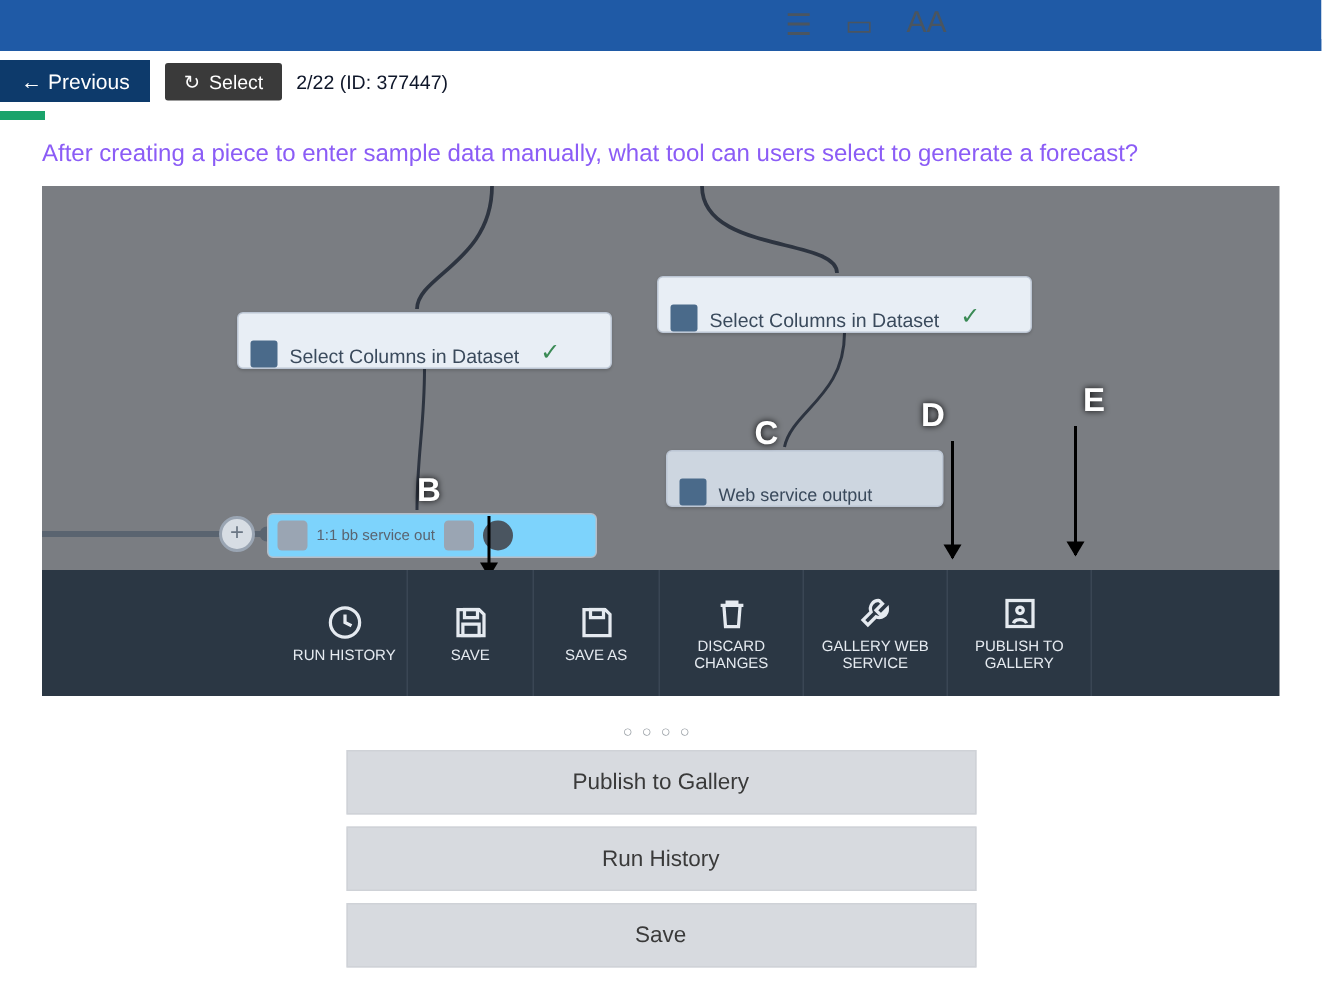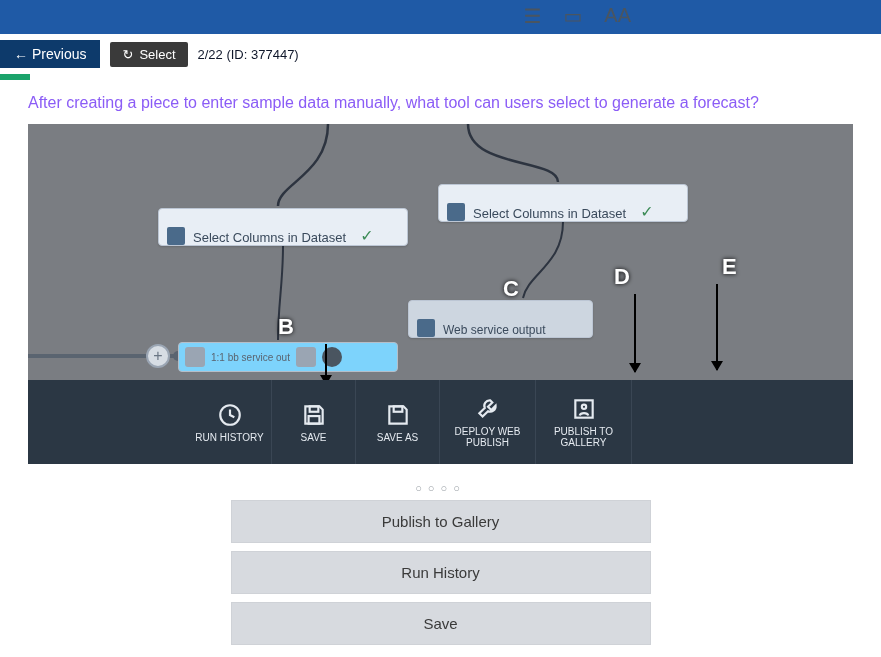--- a/index.html
+++ b/index.html
@@ -97,21 +97,21 @@
     display: inline-block;
   }
   .module .check {
     color: #3a8a55;
     font-size: 16px;
     margin-left: 6px;
   }
   .mod-left  { left: 130px; top: 84px; width: 250px; }
   .mod-right { left: 410px; top: 60px; width: 250px; }
   .mod-webout {
-    left: 380px; top: 176px; width: 185px;
+    left: 416px; top: 176px; width: 185px;
     background: #cdd6e0;
     font-size: 12px;
   }
   
   svg.connectors {
     position: absolute;
     left: 0; top: 0;
     width: 100%; height: 100%;
     pointer-events: none;
   }
@@ -347,23 +347,29 @@
     </div>
     <div class="action-btn">
       <svg viewBox="0 0 24 24">
           <path d="M4 4h13l3 3v13H4z" fill="none" stroke-width="2"></path>
           <rect x="8" y="4" width="8" height="5" fill="none" stroke-width="2"></rect>
         </svg>
       <span>SAVE AS</span>
     </div>
     <div class="action-btn wide">
       <svg viewBox="0 0 24 24">
+          <path d="M5 7h14M9 7V5h6v2M7 7l1 13h8l1-13" fill="none" stroke-width="2"></path>
+        </svg>
+      <span>DISCARD CHANGES</span>
+    </div>
+    <div class="action-btn wide">
+      <svg viewBox="0 0 24 24">
           <path d="M14 4a5 5 0 00-5 7l-5 5 3 3 5-5a5 5 0 007-5l-4 4-3-3 4-4z" fill="none" stroke-width="2"></path>
         </svg>
-      <span>DEPLOY WEB PUBLISH</span>
+      <span>GALLERY WEB SERVICE</span>
     </div>
     <div class="action-btn wide">
       <svg viewBox="0 0 24 24">
           <rect x="4" y="4" width="16" height="16" fill="none" stroke-width="2"></rect>
           <circle cx="12" cy="10" r="2" fill="none" stroke-width="2"></circle>
           <path d="M8 18c1-3 7-3 8 0" fill="none" stroke-width="2"></path>
         </svg>
       <span>PUBLISH TO GALLERY</span>
     </div>
   </div>

